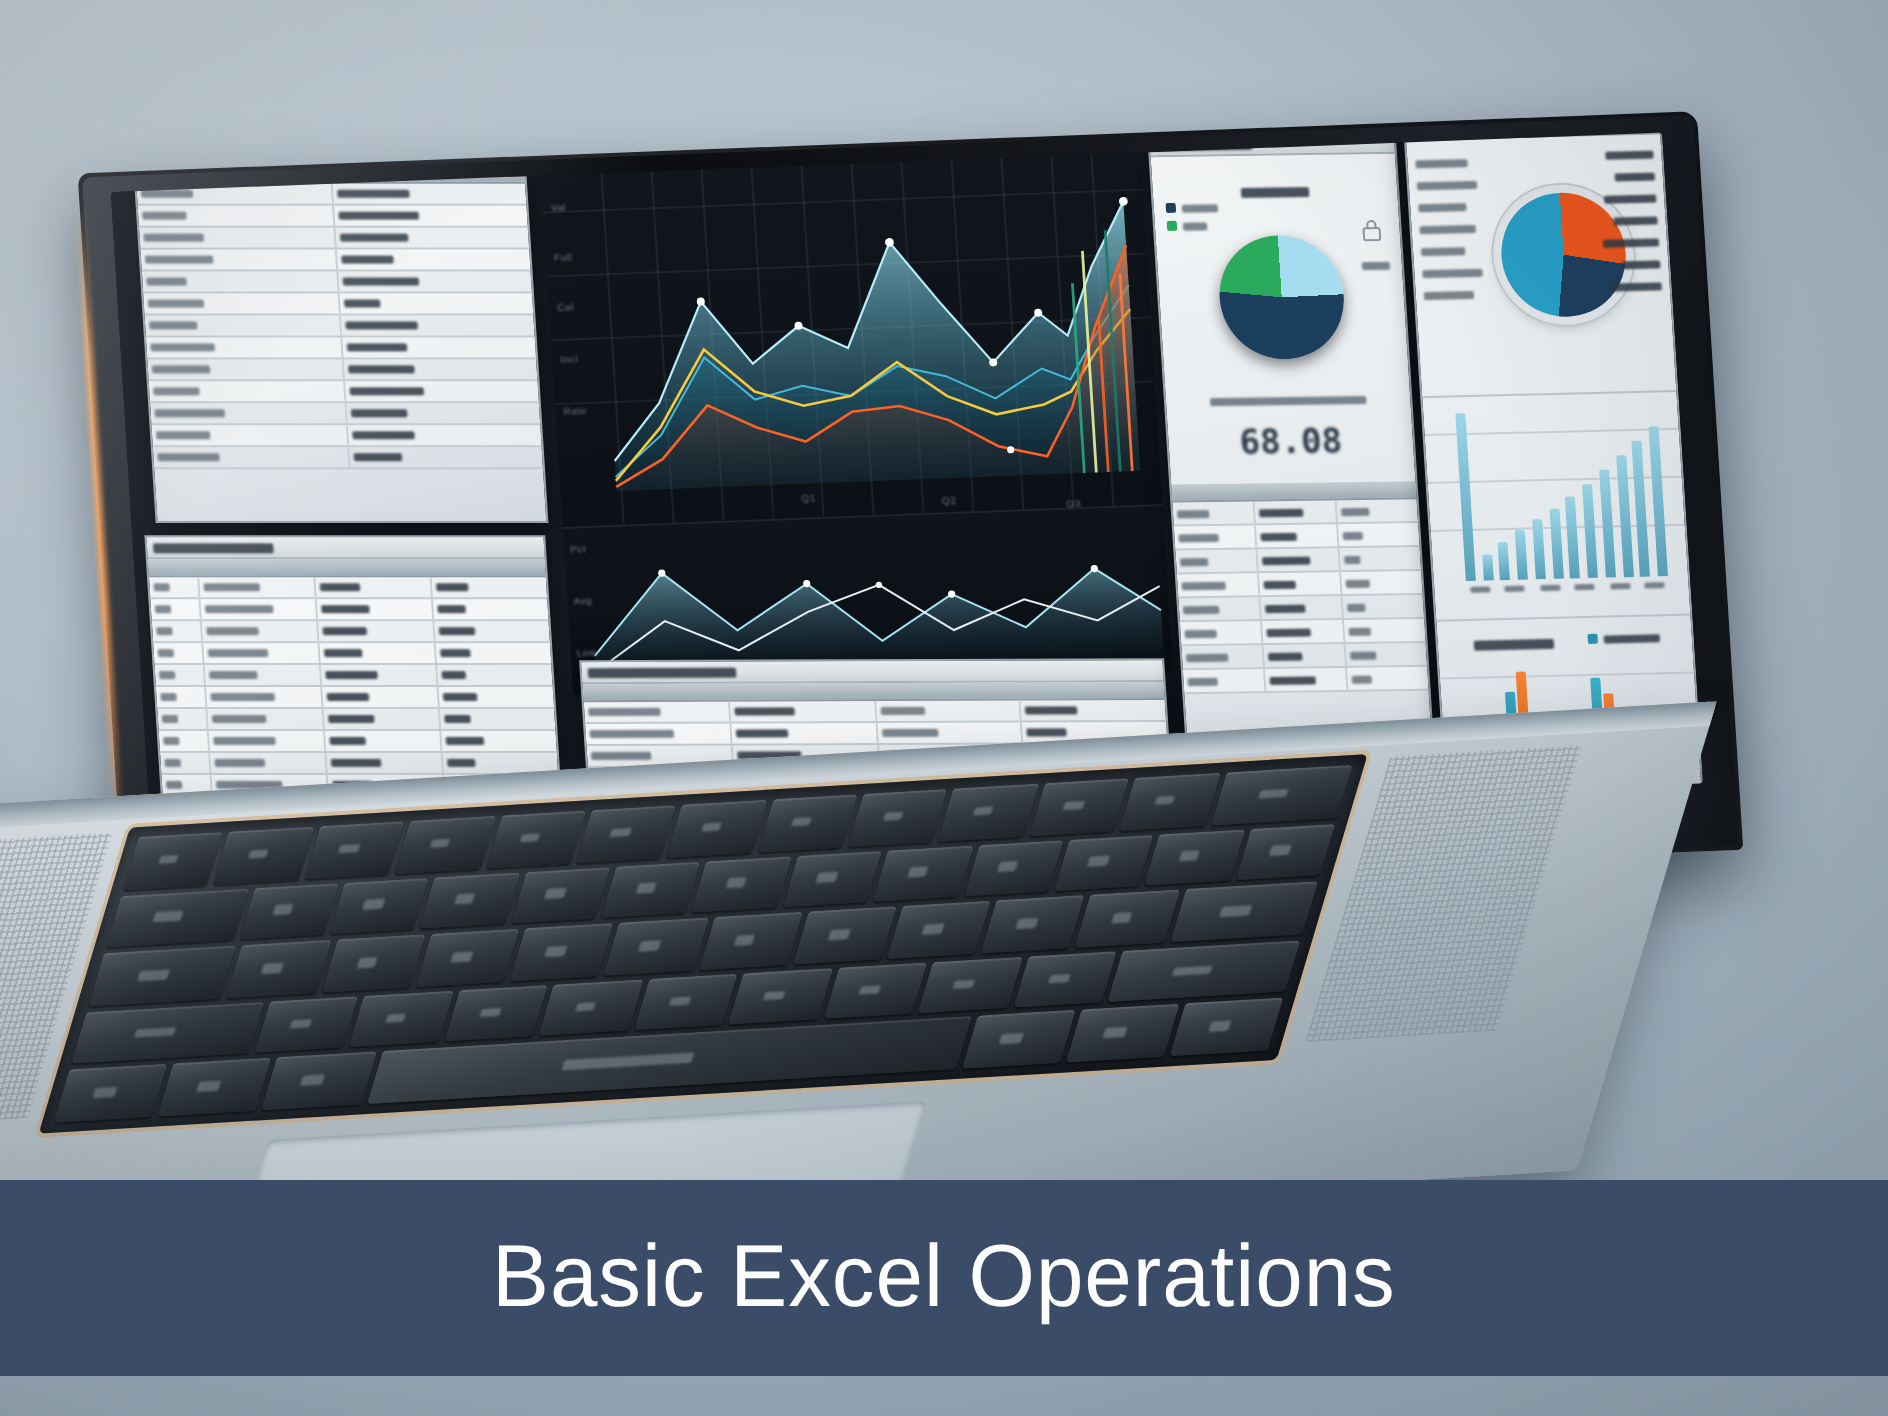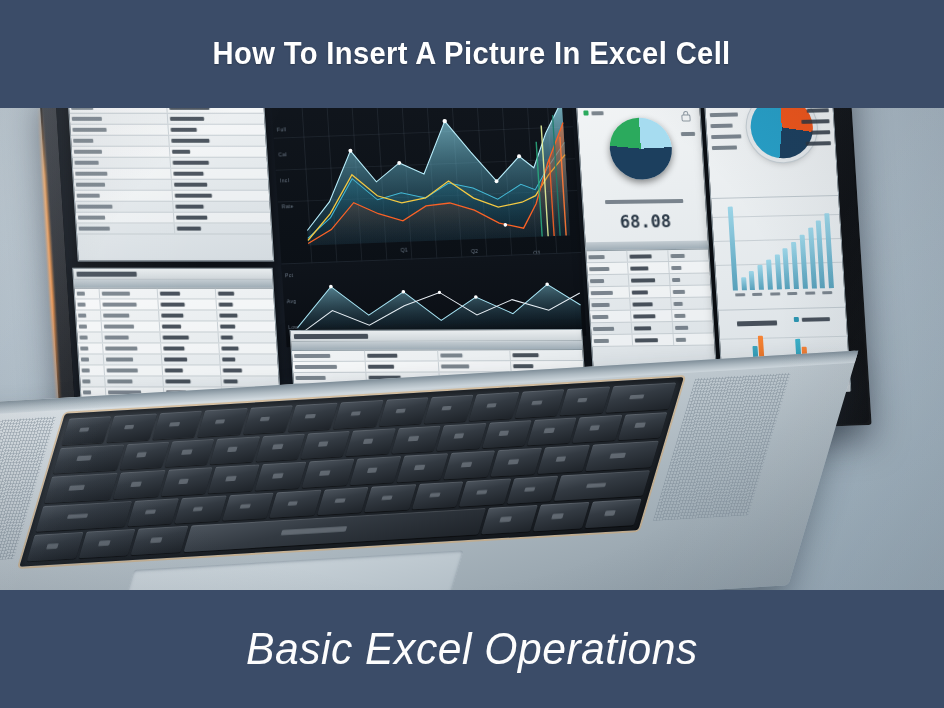--- a/index.html
+++ b/index.html
@@ -19,21 +19,21 @@
   }
 
   
   .banner {
     position:absolute; left:0; width:944px;
     background:#3b4c68;
     display:flex; align-items:center; justify-content:center;
     z-index:40;
   }
   #top-banner { top:0; height:108px; }
-  #bottom-banner { top:590px; height:118px;font-style:italic; }
+  #bottom-banner { top:590px; height:98px; }
 
   #title-text {
     color:#ffffff;
     font-size:31px;
     font-weight:bold;
     letter-spacing:0.4px;
     white-space:nowrap;
     transform:scaleX(0.94);
     text-shadow:0 1px 2px rgba(0,0,0,.25);
   }
@@ -1134,21 +1134,18 @@
         </div>
       </div>
 
       <div id="trackpad"></div>
     </div>
   </div>
 
   <div id="photo-sheen"></div>
   <div id="photo-vignette"></div>
 
-  <div class="banner" id="top-banner">
-    <div id="title-text">How To Insert A Picture In Excel Cell</div>
-  </div>
 
   <div class="banner" id="bottom-banner">
     <div id="subtitle-text">Basic Excel Operations</div>
   </div>
 
 </div>
 
 </body></html>

